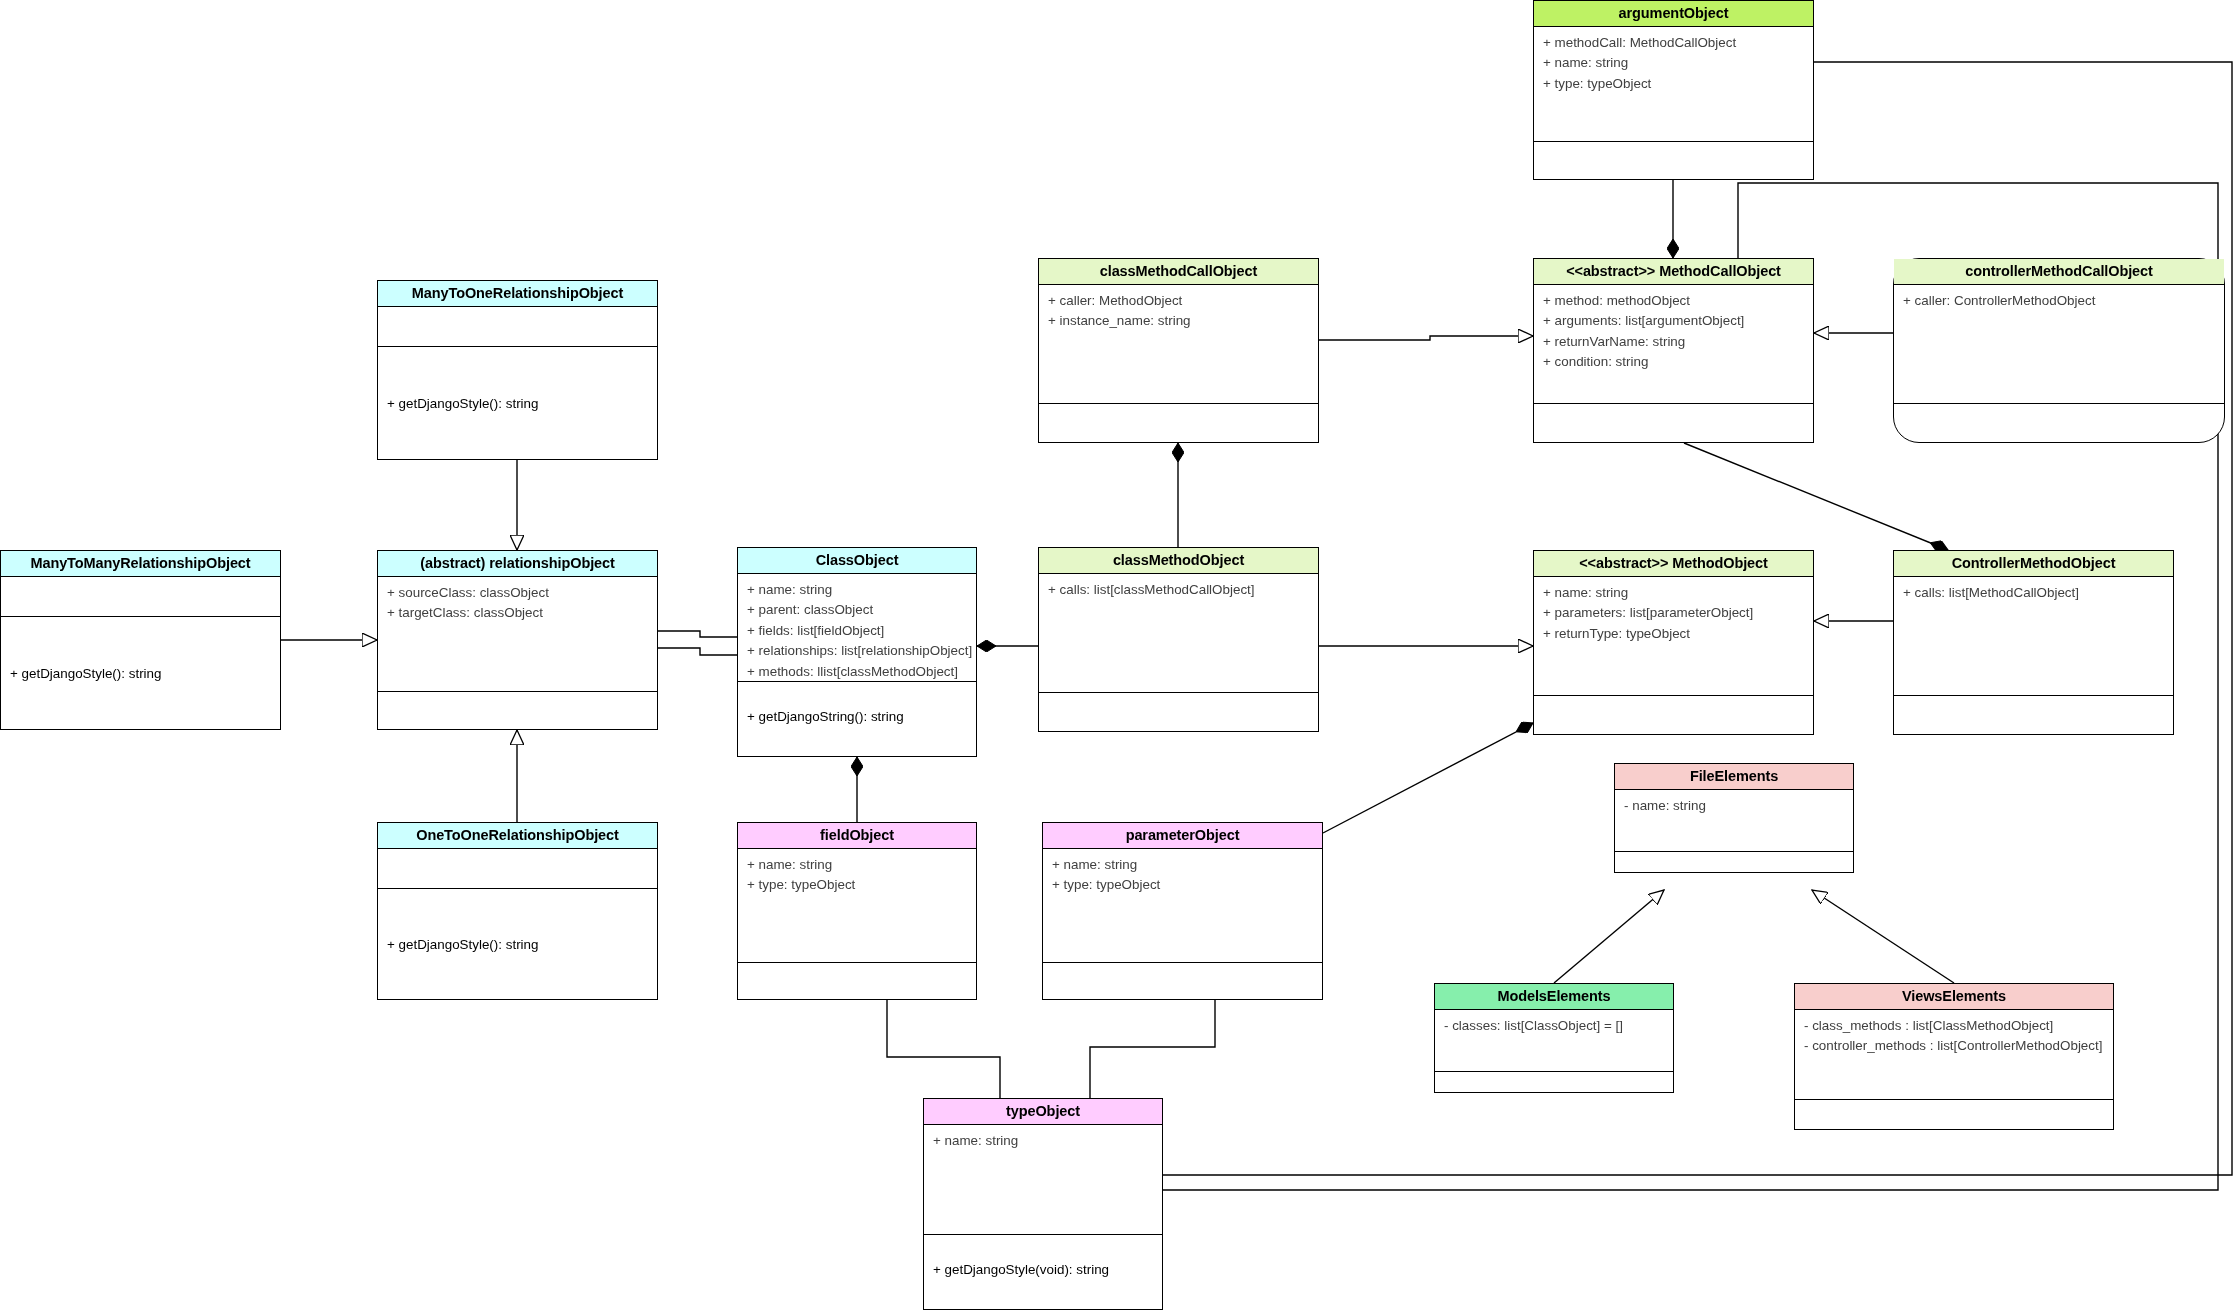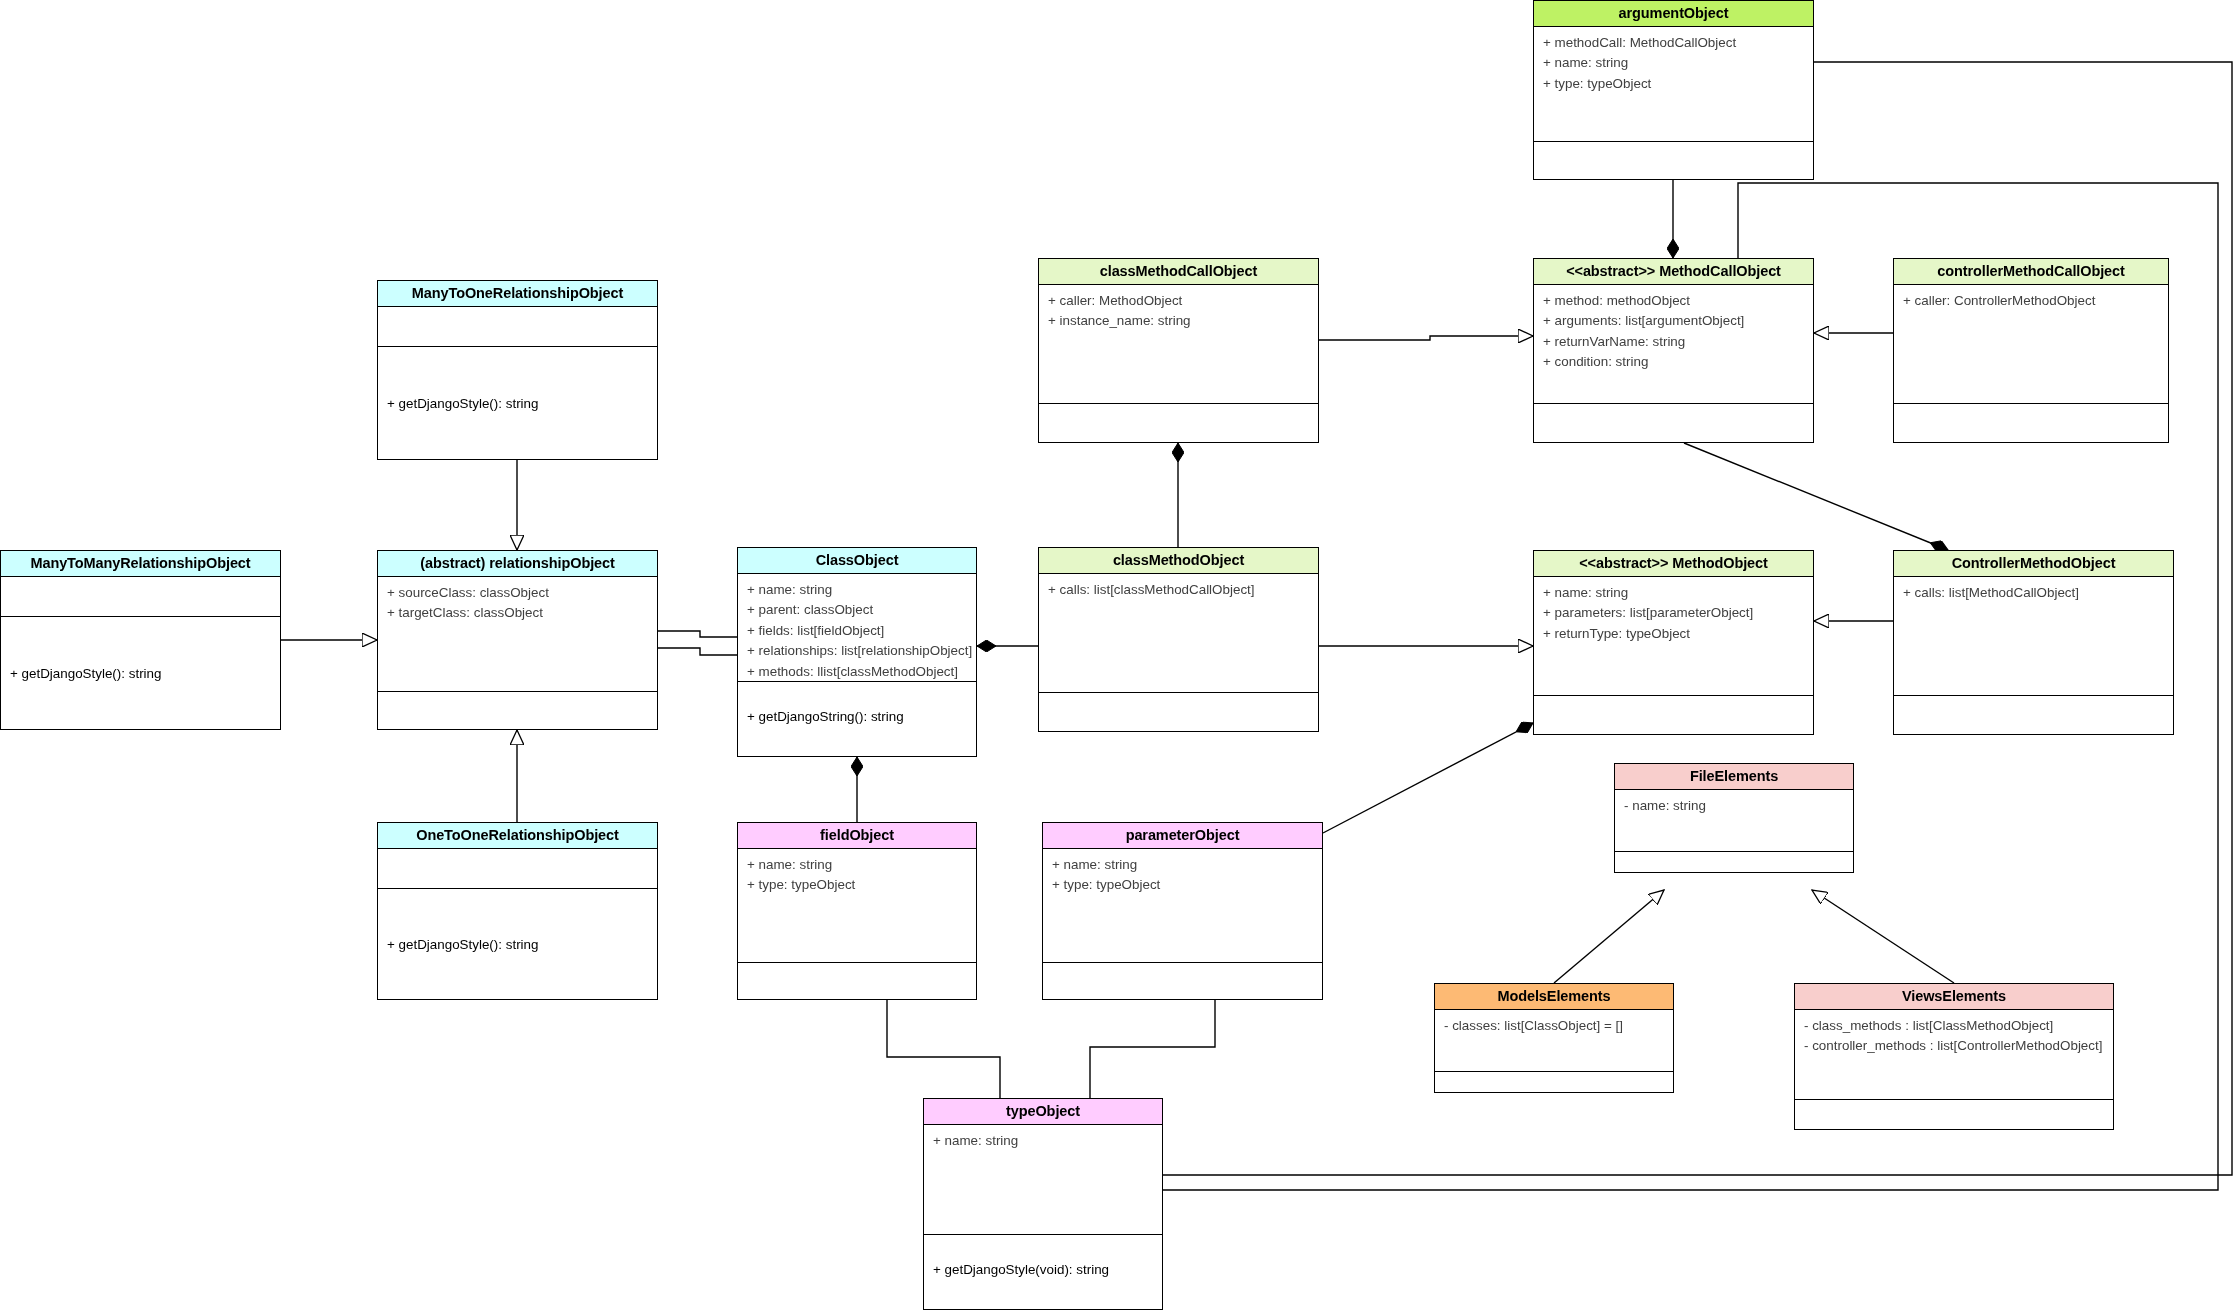--- a/index.html
+++ b/index.html
@@ -153,21 +153,21 @@
     <div class="uml-class" style="left: 1533px; top: 258px; width: 281px; height: 185px;">
       <div class="uml-title" style="background: rgb(229, 247, 200); height: 26px;">&lt;&lt;abstract&gt;&gt; MethodCallObject</div>
       <div class="uml-attrs" style="flex: 1 1 auto;">
         <span class="row">+ method: methodObject</span>
         <span class="row">+ arguments: list[argumentObject]</span>
         <span class="row">+ returnVarName: string</span>
         <span class="row">+ condition: string</span>
       </div>
       <div class="uml-ops" style="flex: 0 0 38px;"></div>
     </div>
-    <div class="uml-class" style="left: 1893px; top: 258px; width: 276px; height: 185px;">
+    <div class="uml-class" style="left: 1893px; top: 258px; width: 332px; height: 185px; border-radius: 26px;">
       <div class="uml-title" style="background: rgb(229, 247, 200); height: 26px;">controllerMethodCallObject</div>
       <div class="uml-attrs" style="flex: 1 1 auto;">
         <span class="row">+ caller: ControllerMethodObject</span>
       </div>
       <div class="uml-ops" style="flex: 0 0 38px;"></div>
     </div>
     <div class="uml-class" style="left: 377px; top: 280px; width: 281px; height: 180px;">
       <div class="uml-title" style="background: rgb(204, 255, 255); height: 26px;">ManyToOneRelationshipObject</div>
       <div class="uml-attrs" style="flex: 0 0 40px;"></div>
       <div class="uml-ops center-v" style="flex: 1 1 auto;">
@@ -249,21 +249,21 @@
     </div>
     <div class="uml-class" style="left: 1042px; top: 822px; width: 281px; height: 178px;">
       <div class="uml-title" style="background: rgb(255, 204, 255); height: 26px;">parameterObject</div>
       <div class="uml-attrs" style="flex: 1 1 auto;">
         <span class="row">+ name: string</span>
         <span class="row">+ type: typeObject</span>
       </div>
       <div class="uml-ops" style="flex: 0 0 36px;"></div>
     </div>
     <div class="uml-class" style="left: 1434px; top: 983px; width: 240px; height: 110px;">
-      <div class="uml-title" style="background: #fdba74; height: 26px;">ModelsElements</div>
+      <div class="uml-title" style="background: #86efac; height: 26px;">ModelsElements</div>
       <div class="uml-attrs" style="flex: 1 1 auto;">
         <span class="row">- classes: list[ClassObject] = []</span>
       </div>
       <div class="uml-ops" style="flex: 0 0 20px;"></div>
     </div>
     <div class="uml-class" style="left: 1794px; top: 983px; width: 320px; height: 147px;">
       <div class="uml-title" style="background: rgb(248, 206, 204); height: 26px;">ViewsElements</div>
       <div class="uml-attrs" style="flex: 1 1 auto;">
         <span class="row">- class_methods : list[ClassMethodObject]</span>
         <span class="row">- controller_methods : list[ControllerMethodObject]</span>

